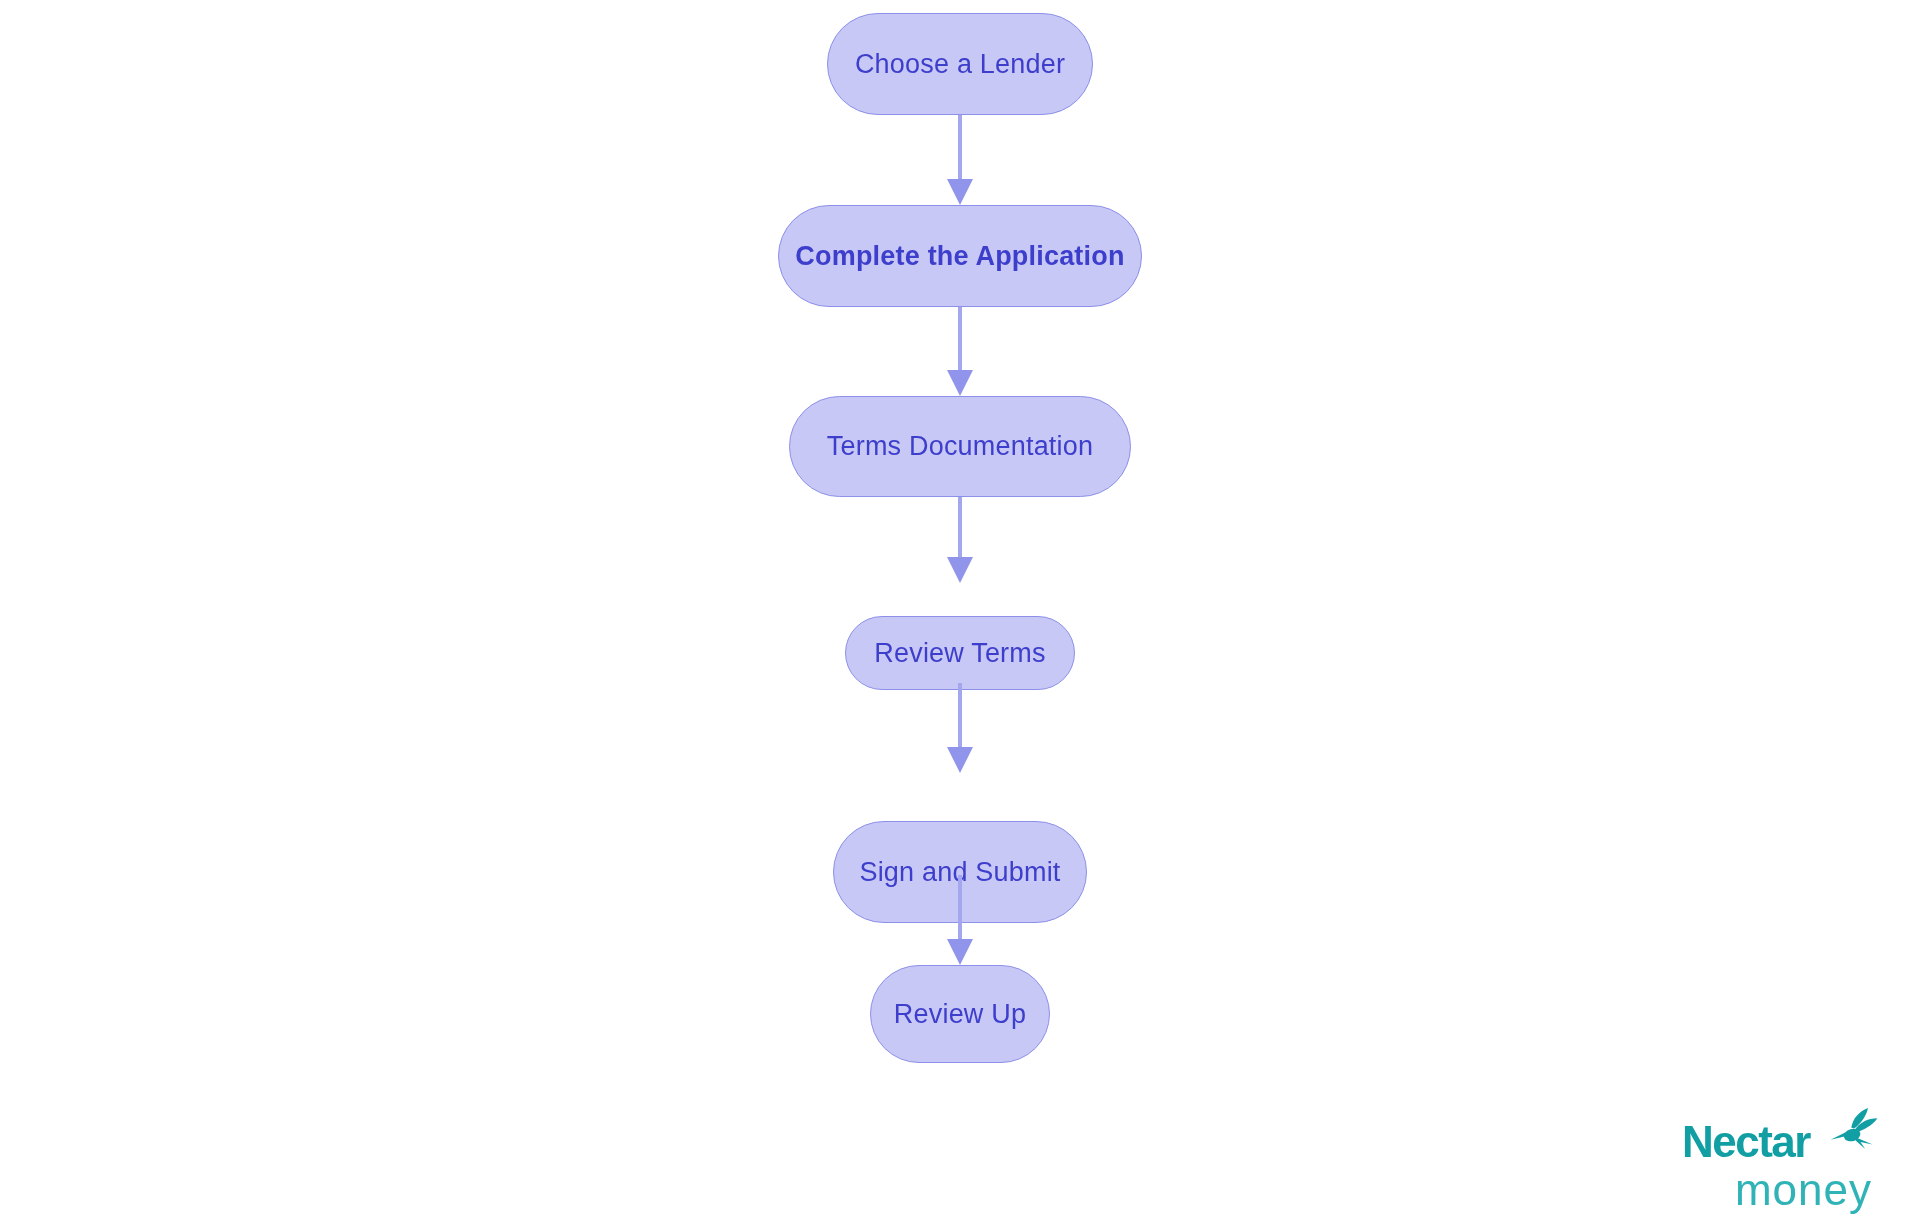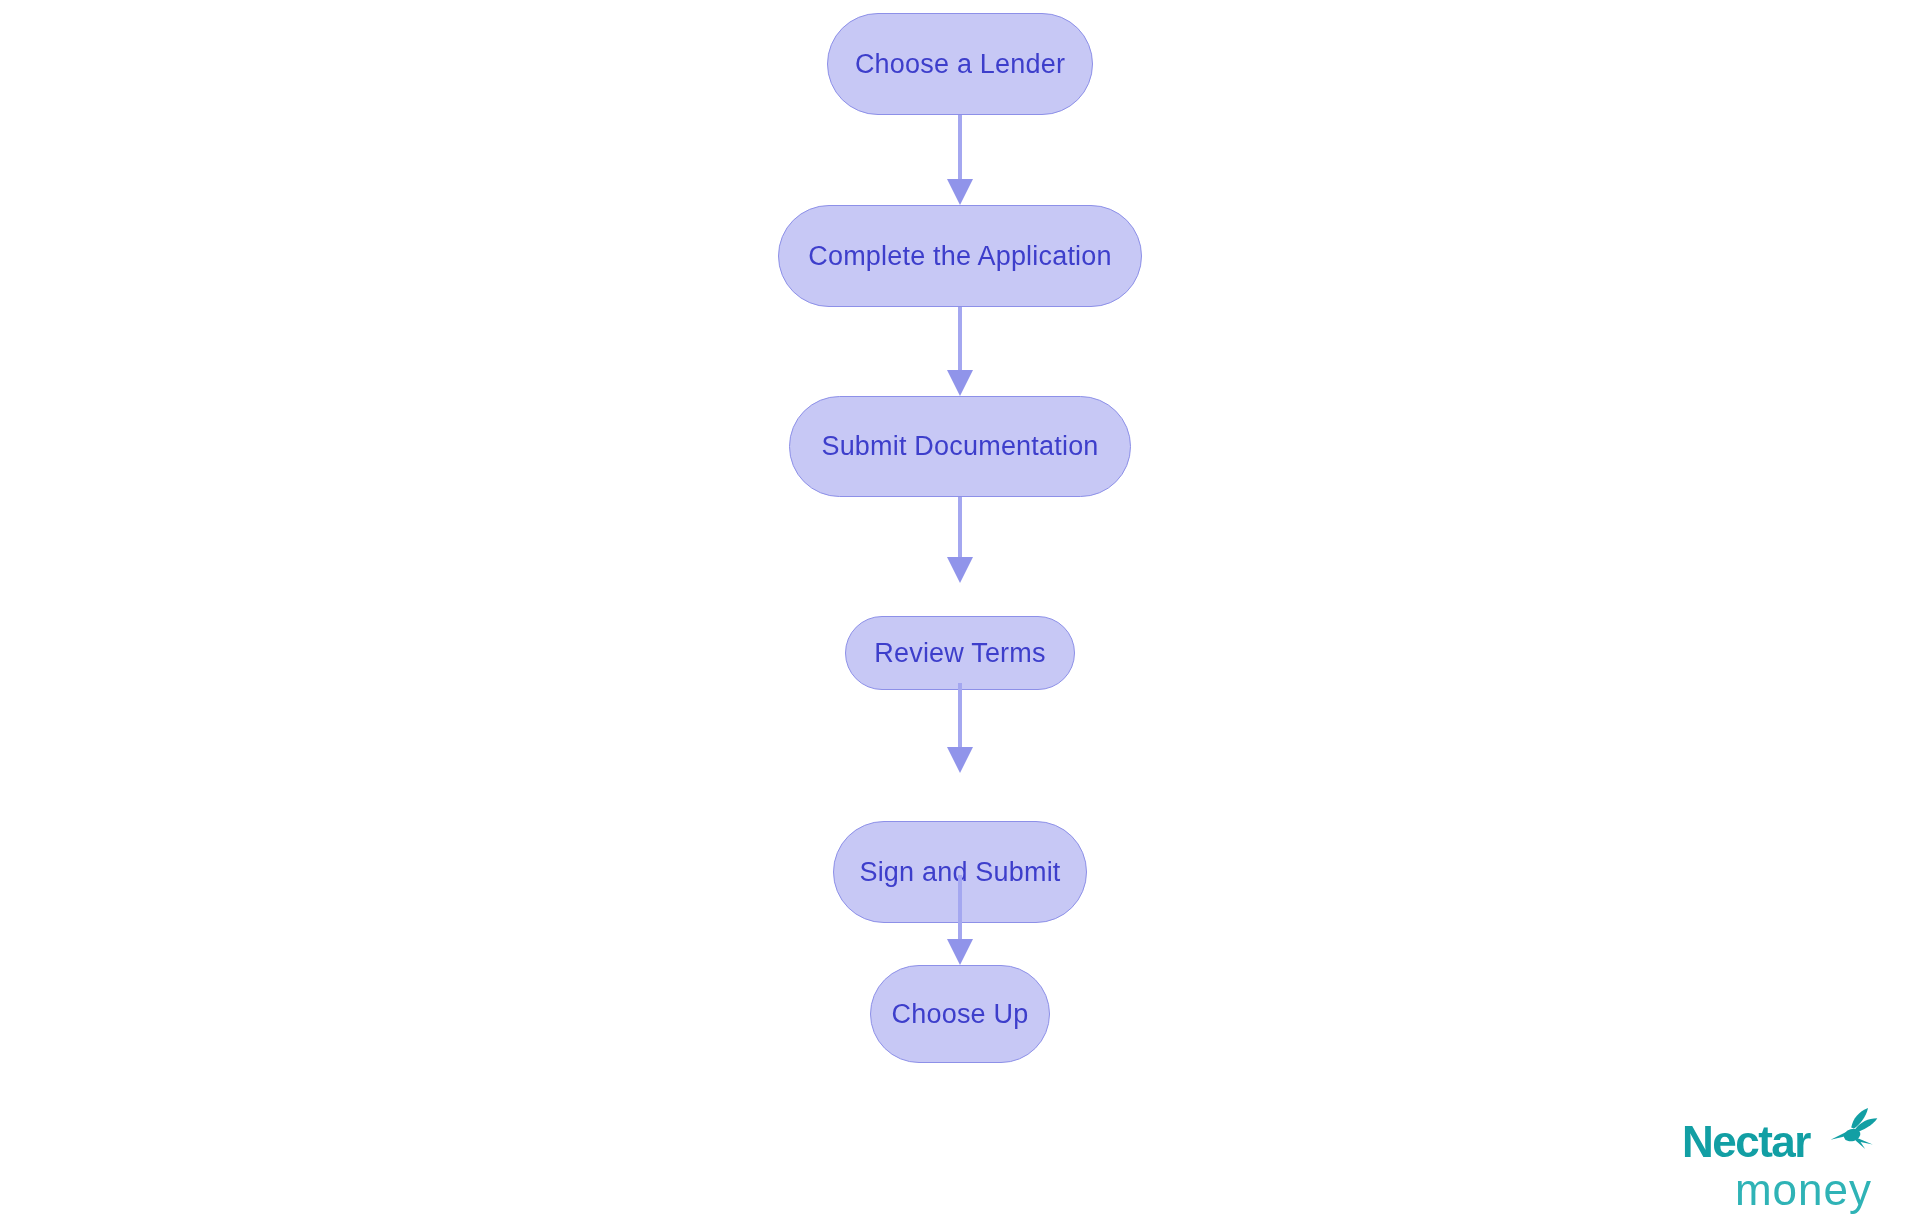--- a/index.html
+++ b/index.html
@@ -84,38 +84,38 @@
 </style>
 </head>
 <body>
 
 <div class="canvas">
 
   <div class="node" style="left:827px; top:13px;  width:266px; height:102px;">
     <span>Choose a Lender</span>
   </div>
 
-  <div class="node" style="left:778px; top:205px; width:364px; height:102px;">
+  <div class="node" style="left:778px; top:205px; width:364px; height:102px;font-weight:bold;">
     <span>Complete the Application</span>
   </div>
 
   <div class="node" style="left:789px; top:396px; width:342px; height:101px;">
-    <span>Submit Documentation</span>
+    <span>Terms Documentation</span>
   </div>
 
   <div class="node" style="left:845px; top:616px; width:230px; height:74px;">
     <span>Review Terms</span>
   </div>
 
   <div class="node" style="left:833px; top:773px; width:254px; height:102px;margin-top:48px;">
     <span>Sign and Submit</span>
   </div>
 
   <div class="node" style="left:870px; top:965px; width:180px; height:98px;">
-    <span>Choose Up</span>
+    <span>Review Up</span>
   </div>
 
   <div class="arrow" style="top:115px; height:64px;"></div>
   <div class="arrow" style="top:307px; height:63px;"></div>
   <div class="arrow" style="top:497px; height:60px;"></div>
   <div class="arrow" style="top:683px; height:64px;"></div>
   <div class="arrow" style="top:875px; height:64px;"></div>
 
   <div class="logo">
     <span class="logo-name">Nectar</span>

